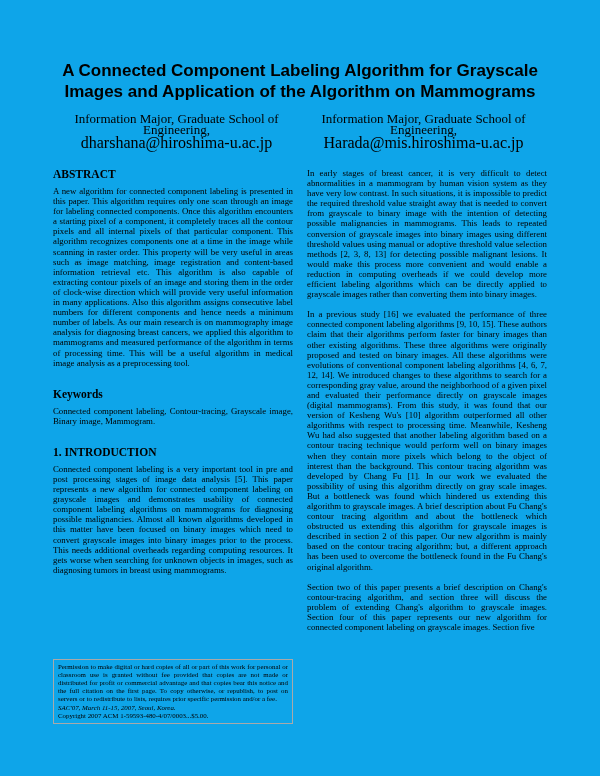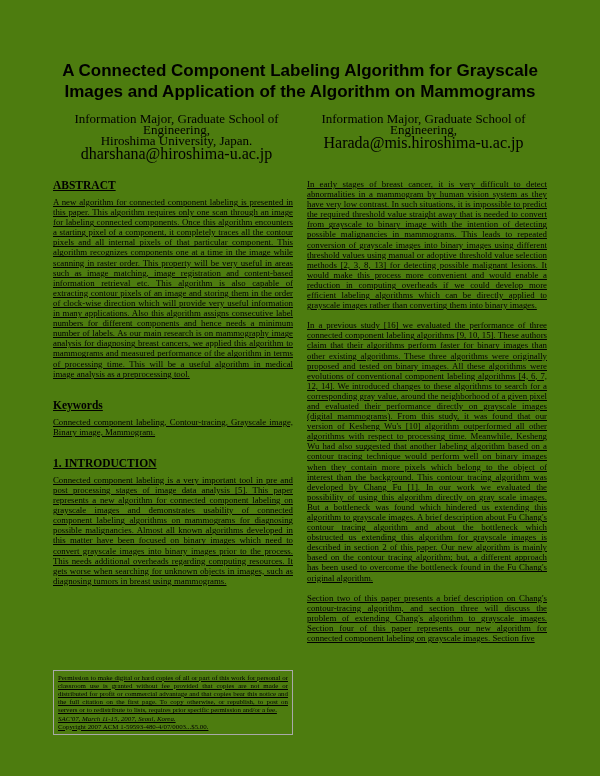--- a/index.html
+++ b/index.html
@@ -6,21 +6,21 @@
   html, body { background: #ffffff; }
   body {
     width: 600px; height: 776px;
     font-family: "Liberation Serif", serif;
     color: #000;
     overflow: hidden;
   }
   .page {
     width: 600px; height: 776px;
     padding: 60px 53px 12px 53px;
-    background: #4d7c0f;
+    background: #0ea5e9;
   }
   .title {
     font-family: "Liberation Sans", sans-serif;
     font-size: 17px;
     font-weight: bold;
     text-align: center;
     line-height: 21px;
     max-width: 480px;
     margin: 0 auto;
   }
@@ -29,21 +29,21 @@
   .author-name { font-size: 12px; line-height: 15px; }
   .author-affil { font-size: 13px; line-height: 11px; }
   .author-email { font-size: 16px; line-height: 13px; margin-top: 1px; }
   .columns {
     display: flex;
     gap: 14px;
     margin-top: 19px;
     height: 556px;
     overflow: hidden;
   }
-  .col { flex: 1; min-width: 0; text-decoration: underline; }
+  .col { flex: 1; min-width: 0; }
   .col-left { display: flex; flex-direction: column; }
   .heading {
     font-size: 11.5px;
     font-weight: bold;
     line-height: 13px;
     margin-bottom: 5px;
   }
   .h-spaced { margin-top: 20px; }
   .body-text {
     font-size: 8.8px;
@@ -64,21 +64,20 @@
 </head>
 <body>
 
 <div class="page">
 
   <h1 class="title">A Connected Component Labeling Algorithm for Grayscale Images and Application of the Algorithm on Mammograms</h1>
 
   <div class="authors">
     <div class="author">
       <div class="author-affil">Information Major, Graduate School of Engineering,</div>
-      <div class="author-affil">Hiroshima University, Japan.</div>
       <div class="author-email">dharshana@hiroshima-u.ac.jp</div>
     </div>
     <div class="author">
       <div class="author-affil">Information Major, Graduate School of Engineering,</div>
       <div class="author-email">Harada@mis.hiroshima-u.ac.jp</div>
     </div>
   </div>
 
   <div class="columns">
 

